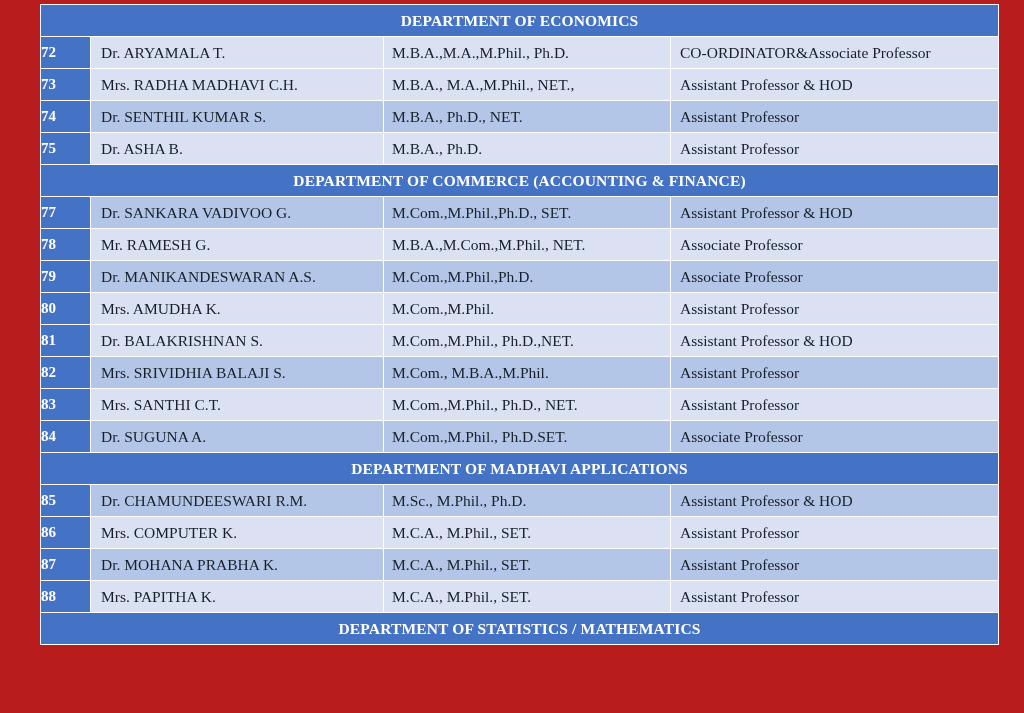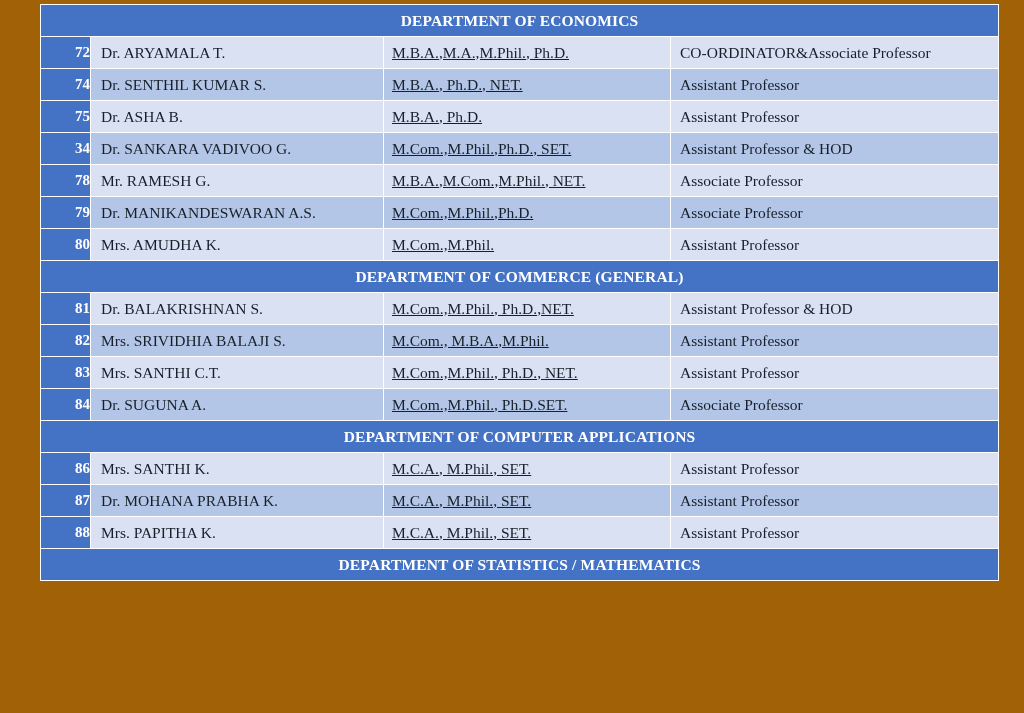--- a/index.html
+++ b/index.html
@@ -11,21 +11,21 @@
   body {
     width: 1024px;
     height: 713px;
     font-family: "Liberation Serif", "DejaVu Serif", serif;
     overflow: hidden;
   }
   .page {
     position: relative;
     width: 1024px;
     height: 713px;
-    background: #a16207;
+    background: #b91c1c;
     box-sizing: border-box;
   }
   .table-wrap {
     position: absolute;
     left: 40px;
     top: 4px;
     width: 958px;
   }
   table.faculty-table {
     border-collapse: collapse;
@@ -61,31 +61,31 @@
     border: 1px solid #ffffff;
     vertical-align: middle;
     white-space: nowrap;
     overflow: hidden;
     text-overflow: clip;
   }
   tr.data-row td.num-cell {
     background: #4472C4;
     color: #ffffff;
     font-weight: bold;
-    text-align: right;
+    text-align: left;
     padding: 0;
     font-size: 15px;
   }
   tr.data-row.stripe-light td { background: #D9E1F2; }
   tr.data-row.stripe-medium td { background: #B4C6E7; }
   tr.data-row.stripe-light td.num-cell,
   tr.data-row.stripe-medium td.num-cell { background: #4472C4; }
 
   tr.data-row td.name-cell { padding-left: 10px; }
-  tr.data-row td.qual-cell { padding-left: 8px; text-decoration: underline; }
+  tr.data-row td.qual-cell { padding-left: 8px; }
   tr.data-row td.desig-cell { padding-left: 9px; margin-left: 17px; }
 </style>
 </head>
 <body>
 
 <div class="page">
   <div class="table-wrap">
     <table class="faculty-table">
       <colgroup>
         <col class="c-num">
@@ -96,34 +96,43 @@
       <tbody>
           <tr class="dept-header-row">
             <td colspan="4">DEPARTMENT OF ECONOMICS</td>
           </tr>
           <tr class="data-row stripe-light">
             <td class="num-cell">72</td>
             <td class="name-cell">Dr. ARYAMALA T.</td>
             <td class="qual-cell">M.B.A.,M.A.,M.Phil., Ph.D.</td>
             <td class="desig-cell">CO-ORDINATOR&amp;Associate Professor</td>
           </tr>
+          <tr class="data-row stripe-light">
+            <td class="num-cell">73</td>
+            <td class="name-cell">Mrs. RADHA MADHAVI C.H.</td>
+            <td class="qual-cell">M.B.A., M.A.,M.Phil., NET.,</td>
+            <td class="desig-cell">Assistant Professor &amp; HOD</td>
+          </tr>
           <tr class="data-row stripe-medium">
             <td class="num-cell">74</td>
             <td class="name-cell">Dr. SENTHIL KUMAR  S.</td>
             <td class="qual-cell">M.B.A., Ph.D., NET.</td>
             <td class="desig-cell">Assistant Professor</td>
           </tr>
           <tr class="data-row stripe-light">
             <td class="num-cell">75</td>
             <td class="name-cell">Dr. ASHA B.</td>
             <td class="qual-cell">M.B.A., Ph.D.</td>
             <td class="desig-cell">Assistant Professor</td>
           </tr>
-          <tr class="data-row stripe-medium">
-            <td class="num-cell">34</td>
+          <tr class="dept-header-row">
+            <td colspan="4">DEPARTMENT OF COMMERCE (ACCOUNTING &amp; FINANCE)</td>
+          </tr>
+          <tr class="data-row stripe-medium">
+            <td class="num-cell">77</td>
             <td class="name-cell">Dr. SANKARA VADIVOO G.</td>
             <td class="qual-cell">M.Com.,M.Phil.,Ph.D., SET.</td>
             <td class="desig-cell">Assistant Professor &amp; HOD</td>
           </tr>
           <tr class="data-row stripe-light">
             <td class="num-cell">78</td>
             <td class="name-cell">Mr. RAMESH G.</td>
             <td class="qual-cell">M.B.A.,M.Com.,M.Phil., NET.</td>
             <td class="desig-cell">Associate Professor</td>
           </tr>
@@ -132,23 +141,20 @@
             <td class="name-cell">Dr. MANIKANDESWARAN A.S.</td>
             <td class="qual-cell">M.Com.,M.Phil.,Ph.D.</td>
             <td class="desig-cell">Associate Professor</td>
           </tr>
           <tr class="data-row stripe-light">
             <td class="num-cell">80</td>
             <td class="name-cell">Mrs. AMUDHA K.</td>
             <td class="qual-cell">M.Com.,M.Phil.</td>
             <td class="desig-cell">Assistant Professor</td>
           </tr>
-          <tr class="dept-header-row">
-            <td colspan="4">DEPARTMENT OF COMMERCE (GENERAL)</td>
-          </tr>
           <tr class="data-row stripe-light">
             <td class="num-cell">81</td>
             <td class="name-cell">Dr. BALAKRISHNAN S.</td>
             <td class="qual-cell">M.Com.,M.Phil., Ph.D.,NET.</td>
             <td class="desig-cell">Assistant Professor &amp; HOD</td>
           </tr>
           <tr class="data-row stripe-medium">
             <td class="num-cell">82</td>
             <td class="name-cell">Mrs. SRIVIDHIA BALAJI  S.</td>
             <td class="qual-cell">M.Com., M.B.A.,M.Phil.</td>
@@ -160,25 +166,31 @@
             <td class="qual-cell">M.Com.,M.Phil., Ph.D., NET.</td>
             <td class="desig-cell">Assistant Professor</td>
           </tr>
           <tr class="data-row stripe-medium">
             <td class="num-cell">84</td>
             <td class="name-cell">Dr. SUGUNA  A.</td>
             <td class="qual-cell">M.Com.,M.Phil., Ph.D.SET.</td>
             <td class="desig-cell">Associate Professor</td>
           </tr>
           <tr class="dept-header-row">
-            <td colspan="4">DEPARTMENT OF COMPUTER APPLICATIONS</td>
+            <td colspan="4">DEPARTMENT OF MADHAVI APPLICATIONS</td>
+          </tr>
+          <tr class="data-row stripe-medium">
+            <td class="num-cell">85</td>
+            <td class="name-cell">Dr. CHAMUNDEESWARI  R.M.</td>
+            <td class="qual-cell">M.Sc., M.Phil., Ph.D.</td>
+            <td class="desig-cell">Assistant Professor &amp; HOD</td>
           </tr>
           <tr class="data-row stripe-light">
             <td class="num-cell">86</td>
-            <td class="name-cell">Mrs. SANTHI K.</td>
+            <td class="name-cell">Mrs. COMPUTER K.</td>
             <td class="qual-cell">M.C.A., M.Phil., SET.</td>
             <td class="desig-cell">Assistant Professor</td>
           </tr>
           <tr class="data-row stripe-medium">
             <td class="num-cell">87</td>
             <td class="name-cell">Dr. MOHANA PRABHA K.</td>
             <td class="qual-cell">M.C.A., M.Phil., SET.</td>
             <td class="desig-cell">Assistant Professor</td>
           </tr>
           <tr class="data-row stripe-light">

